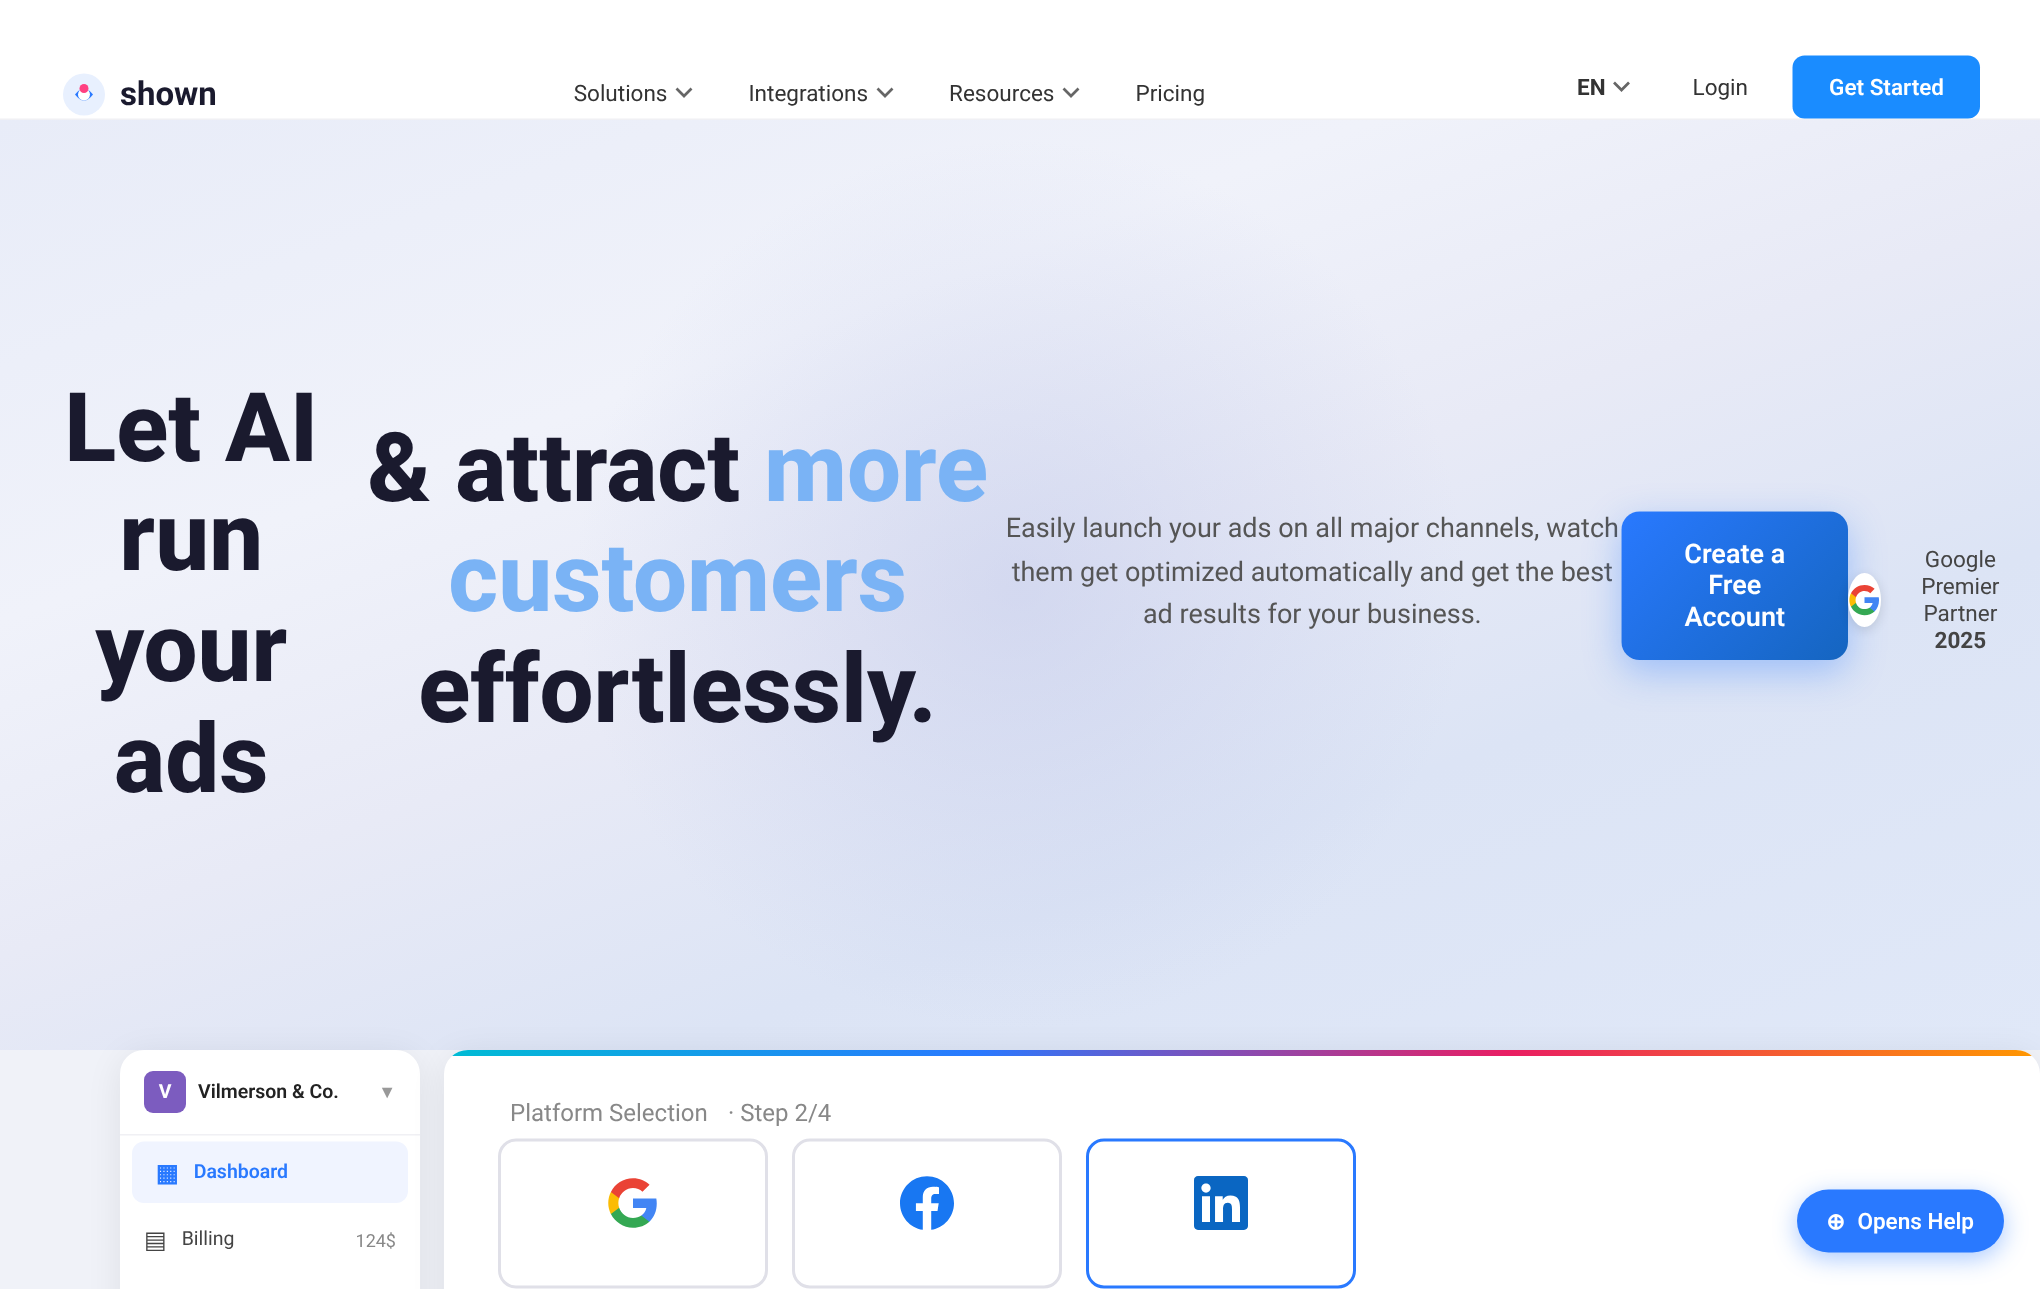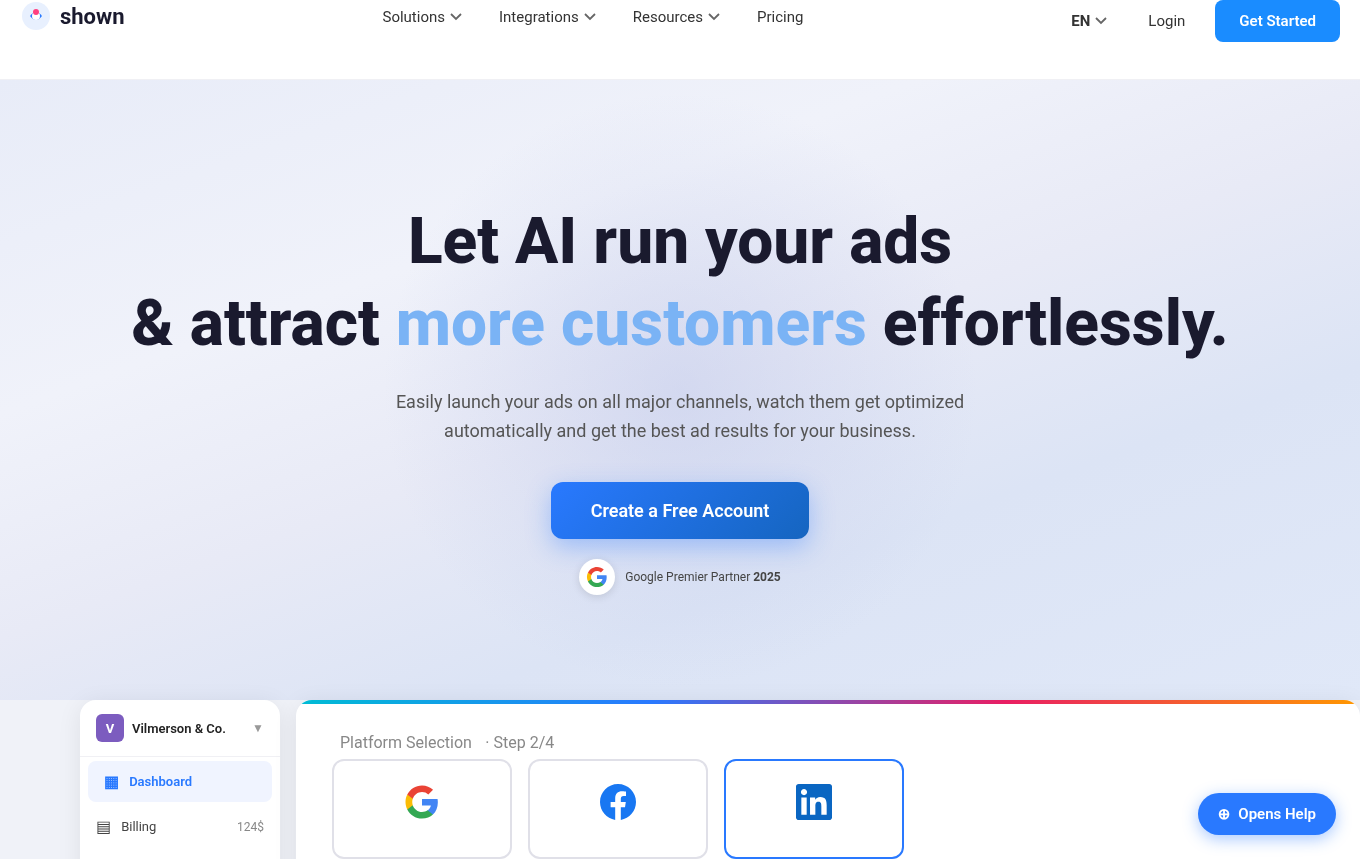--- a/index.html
+++ b/index.html
@@ -1,21 +1,21 @@
 <!DOCTYPE html>
 <html><head>
   <meta charset="utf-8">
   <style>
     * { margin: 0; padding: 0; box-sizing: border-box; }
     body { font-family: -apple-system, BlinkMacSystemFont, 'Segoe UI', Roboto, sans-serif; background: #fff; overflow-x: hidden; }
 
     
     nav {
-      display: flex; align-items: flex-start; justify-content: space-between;
-      padding: 0 20px; height: 80px; background: #fff;
+      display: flex; align-items: flex-end; justify-content: space-between;
+      padding: 0 40px; height: 80px; background: #fff;
       border-bottom: 1px solid #f0f0f4; position: relative; z-index: 10;
     }
     .nav-logo { display: flex; align-items: center; gap: 8px; text-decoration: none; }
     .nav-logo-icon { width: 32px; height: 32px; }
     .nav-logo-text { font-size: 22px; font-weight: 700; color: #1a1a2e; }
     .nav-links { display: flex; align-items: center; gap: 8px; }
     .nav-link {
       display: flex; align-items: center; gap: 4px;
       padding: 8px 14px; font-size: 15px; color: #333; cursor: pointer;
       border-radius: 6px; background: none; border: none; font-family: inherit;
@@ -34,21 +34,21 @@
     }
     .get-started-btn {
       background: #1a8cff; color: #fff; border: none; border-radius: 8px;
       padding: 12px 24px; font-size: 15px; font-weight: 600; cursor: pointer;
       font-family: inherit;
     }
 
     
     .hero {
       background: linear-gradient(160deg, #e8ecf8 0%, #f0f2fa 30%, #e8eaf6 50%, #dce4f5 70%, #e0e8f8 100%);
-      min-height: 620px; display: flex; flex-direction: column; align-items: center;
+      min-height: 620px; display: flex; flex-direction: row; align-items: center;
       justify-content: center; text-align: center; padding: 60px 20px 40px;
       position: relative; overflow: hidden;
     }
     .hero::before {
       content: ''; position: absolute; width: 600px; height: 600px;
       background: radial-gradient(circle, rgba(180,190,230,0.4) 0%, transparent 70%);
       top: 50%; left: 50%; transform: translate(-50%, -50%); pointer-events: none;
     }
     .hero h1 {
       font-size: 64px; font-weight: 800; color: #1a1a2e; line-height: 1.15;
@@ -67,22 +67,22 @@
       background: linear-gradient(135deg, #2979ff, #1565c0);
       color: #fff; border: none; border-radius: 12px;
       padding: 18px 40px; font-size: 18px; font-weight: 600; cursor: pointer;
       font-family: inherit; margin-bottom: 20px; position: relative; z-index: 1;
       box-shadow: 0 8px 24px rgba(41,121,255,0.35);
     }
     .signup-count {
       font-size: 14px; color: #666; margin-bottom: 28px; position: relative; z-index: 1;
     }
     .google-partner {
-      display: flex; align-items: center; gap: 10px;
-      font-size: 12px; color: #444; position: relative; z-index: 1;
+      display: flex; align-items: center; gap: 20px;
+      font-size: 15px; color: #444; position: relative; z-index: 1;
     }
     .google-partner strong { font-weight: 700; }
 
     
     .google-g {
       width: 36px; height: 36px; border-radius: 50%;
       background: #fff; display: flex; align-items: center; justify-content: center;
       box-shadow: 0 2px 8px rgba(0,0,0,0.12);
     }
     .google-g svg { width: 22px; height: 22px; }

